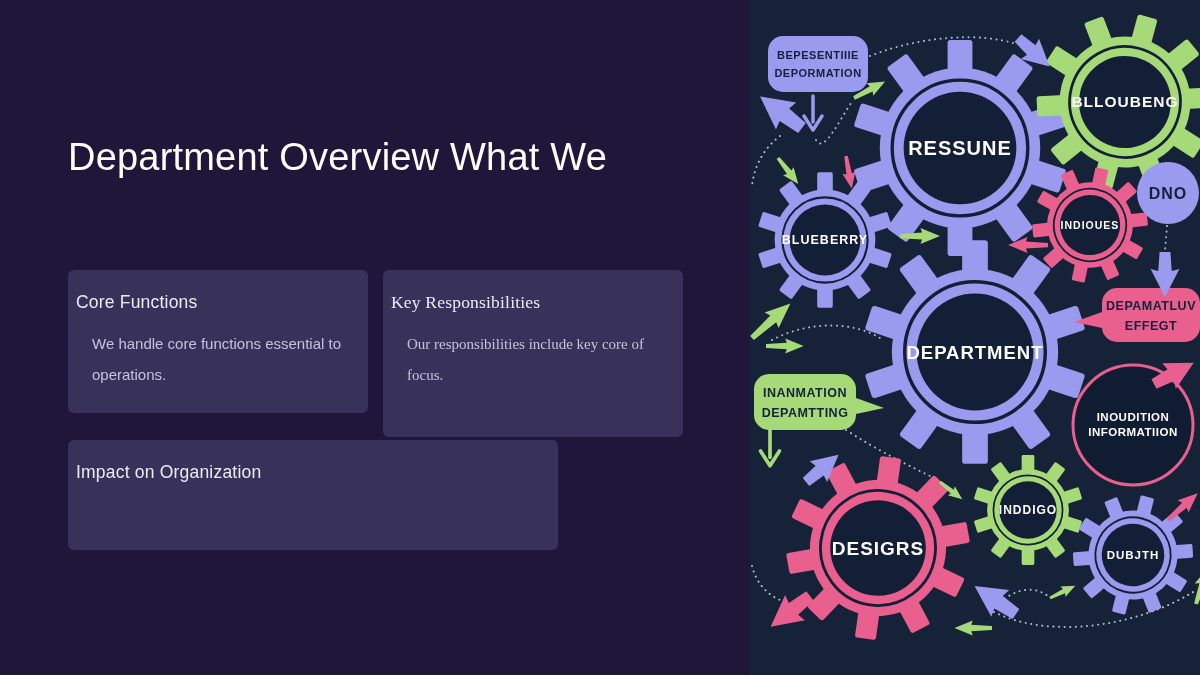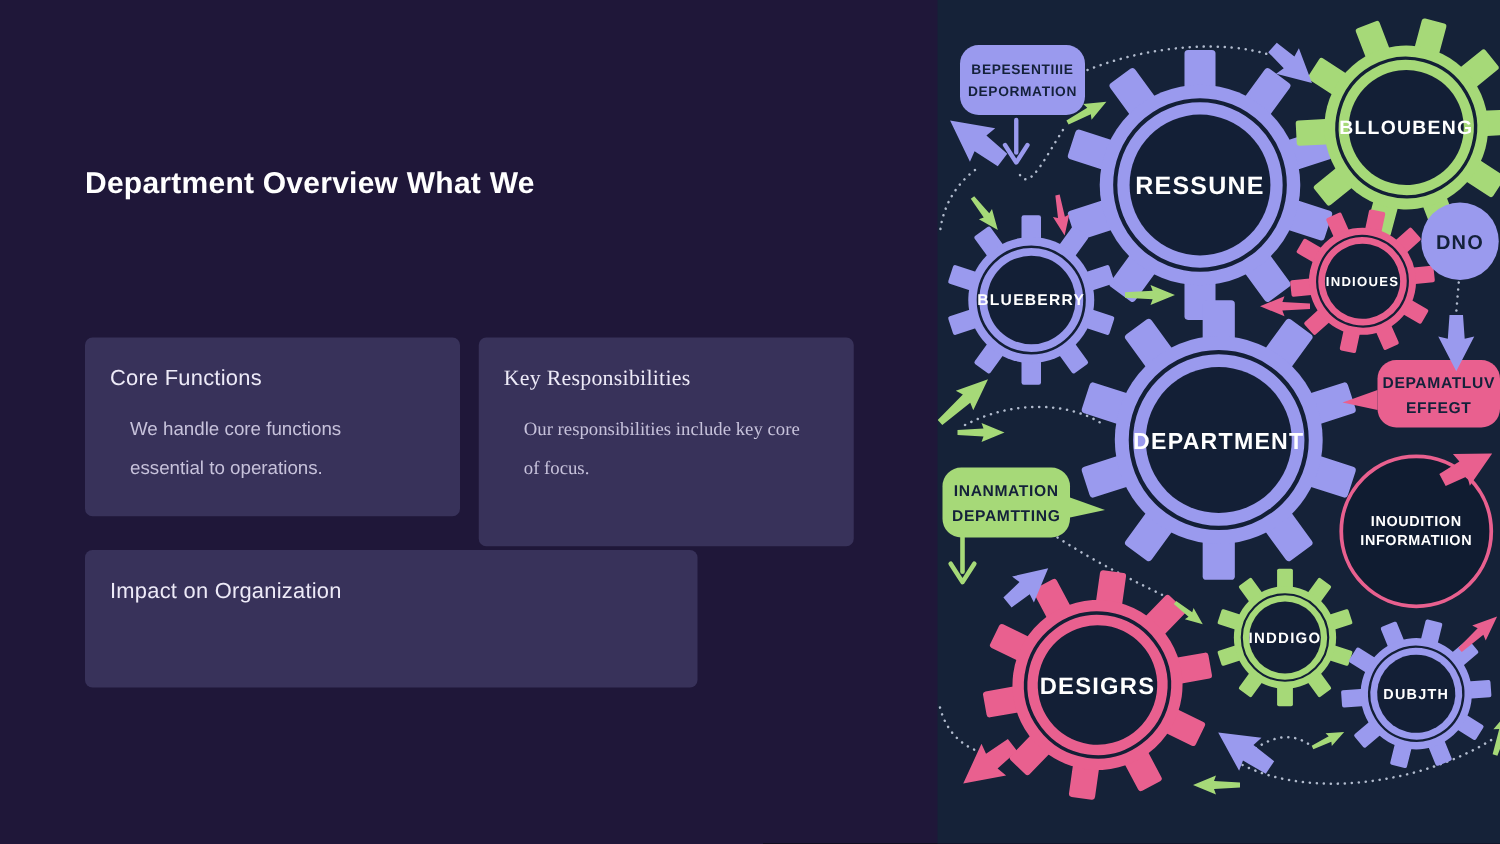--- a/index.html
+++ b/index.html
@@ -4,26 +4,26 @@
 <style>
   html,body{margin:0;padding:0;background:#000;}
   .slide{
     position:relative;width:1200px;height:675px;overflow:hidden;
     background:var(--slide_bg,#1f1739);
     font-family:"Liberation Sans",sans-serif;
   }
   .left-panel{position:absolute;left:0;top:0;width:750px;height:675px;}
   .title{
     position:absolute;left:68px;top:130px;width:650px;
-    color:#ffffff;font-size:24px;line-height:1.45;font-weight:700;
+    color:#ffffff;font-size:38px;line-height:1.45;font-weight:400;
     letter-spacing:.2px;
   }
   .card{
     position:absolute;background:var(--card_bg,#38325a);
-    border-radius:6px;padding:22px 20px;box-sizing:border-box;
+    border-radius:6px;padding:22px 8px;box-sizing:border-box;
   }
   .card-1{left:68px;top:270px;width:300px;height:143px;}
   .card-2{left:383px;top:270px;width:300px;height:167px;font-family:Liberation Serif, serif;}
   .card-3{left:68px;top:440px;width:490px;height:110px;}
   .card h3{
     margin:0 0 14px 0;font-size:17.5px;font-weight:500;color:#edeaf7;
     letter-spacing:.2px;
   }
   .card p{
     margin:16px;font-size:15px;line-height:2.05;color:#c7c2db;font-weight:400;

